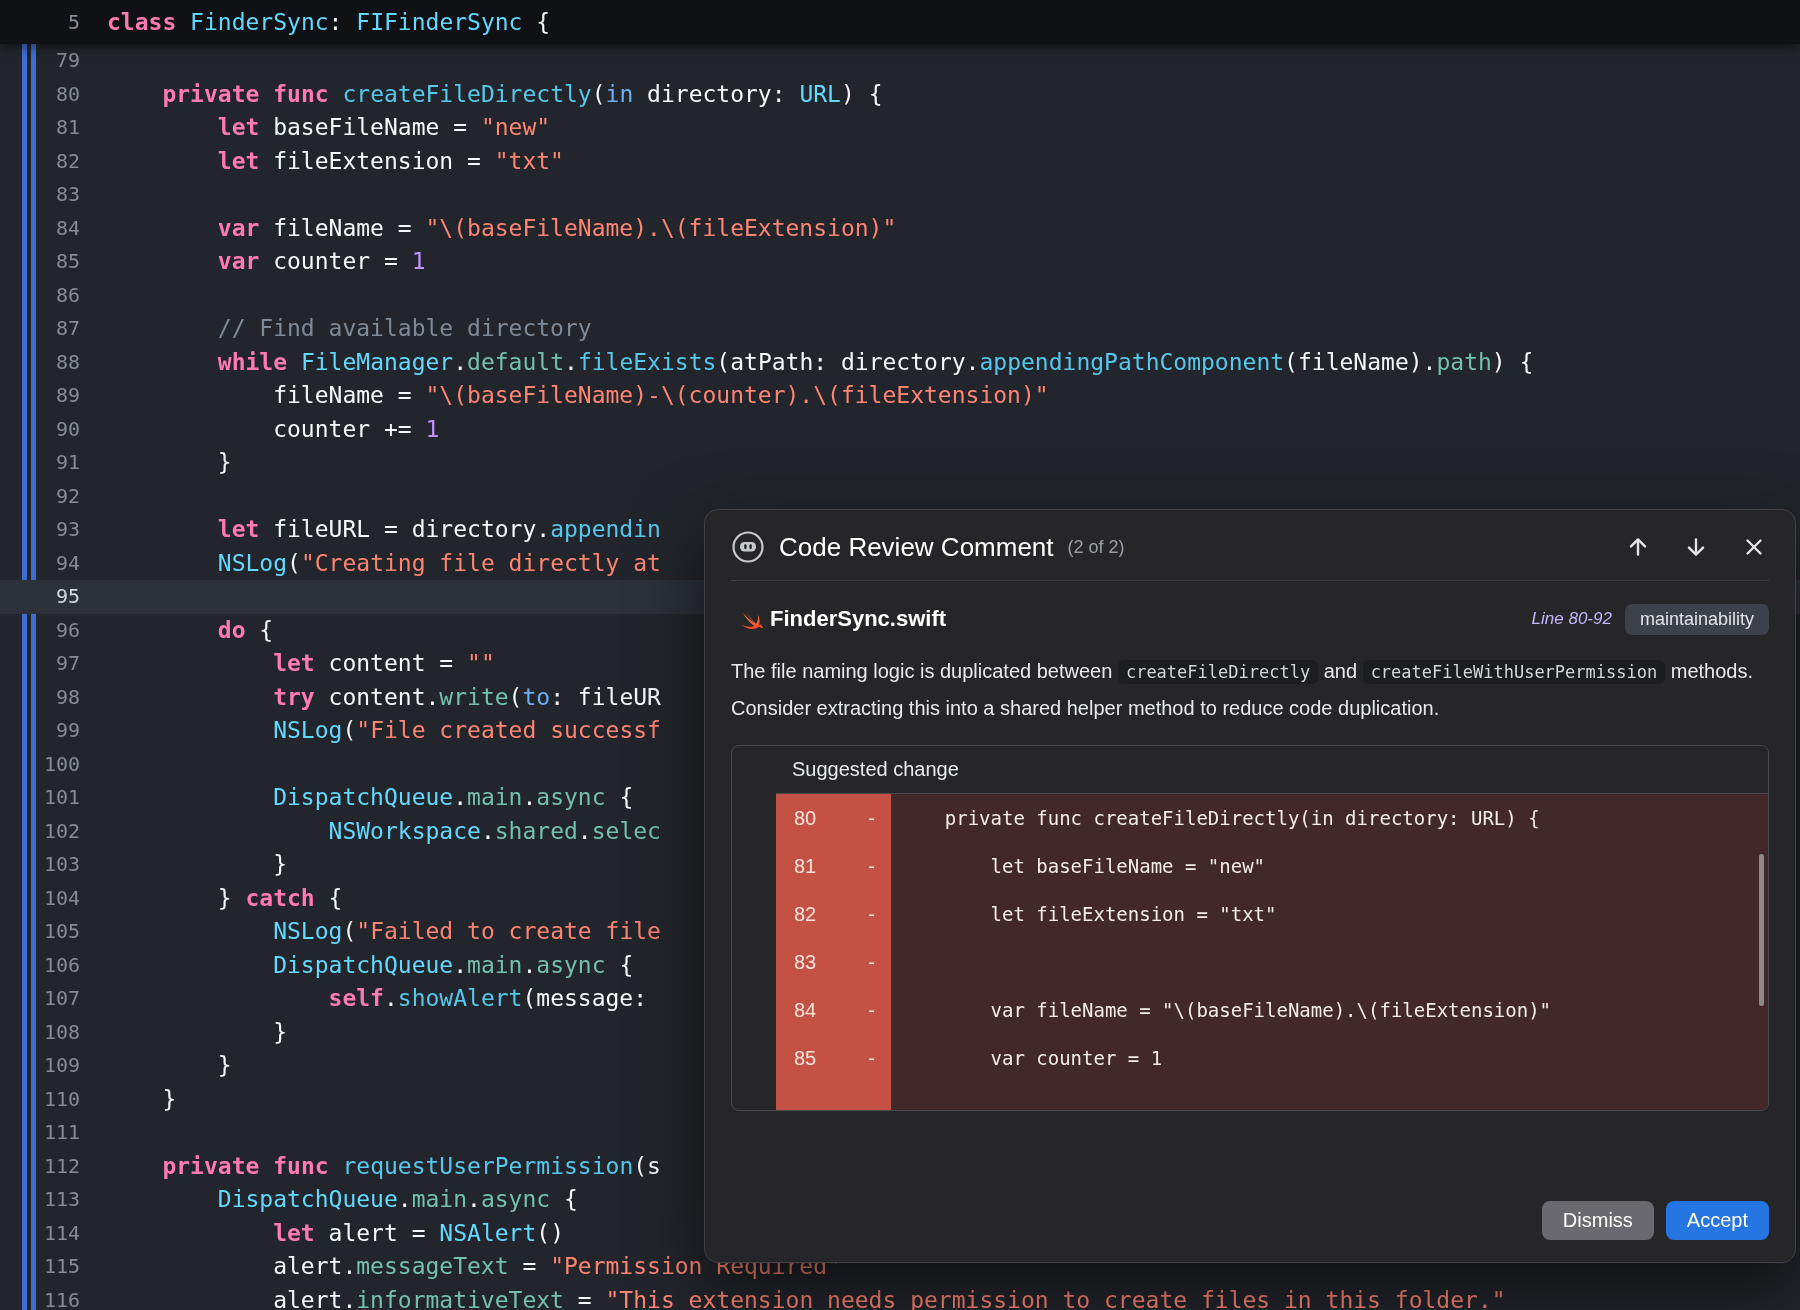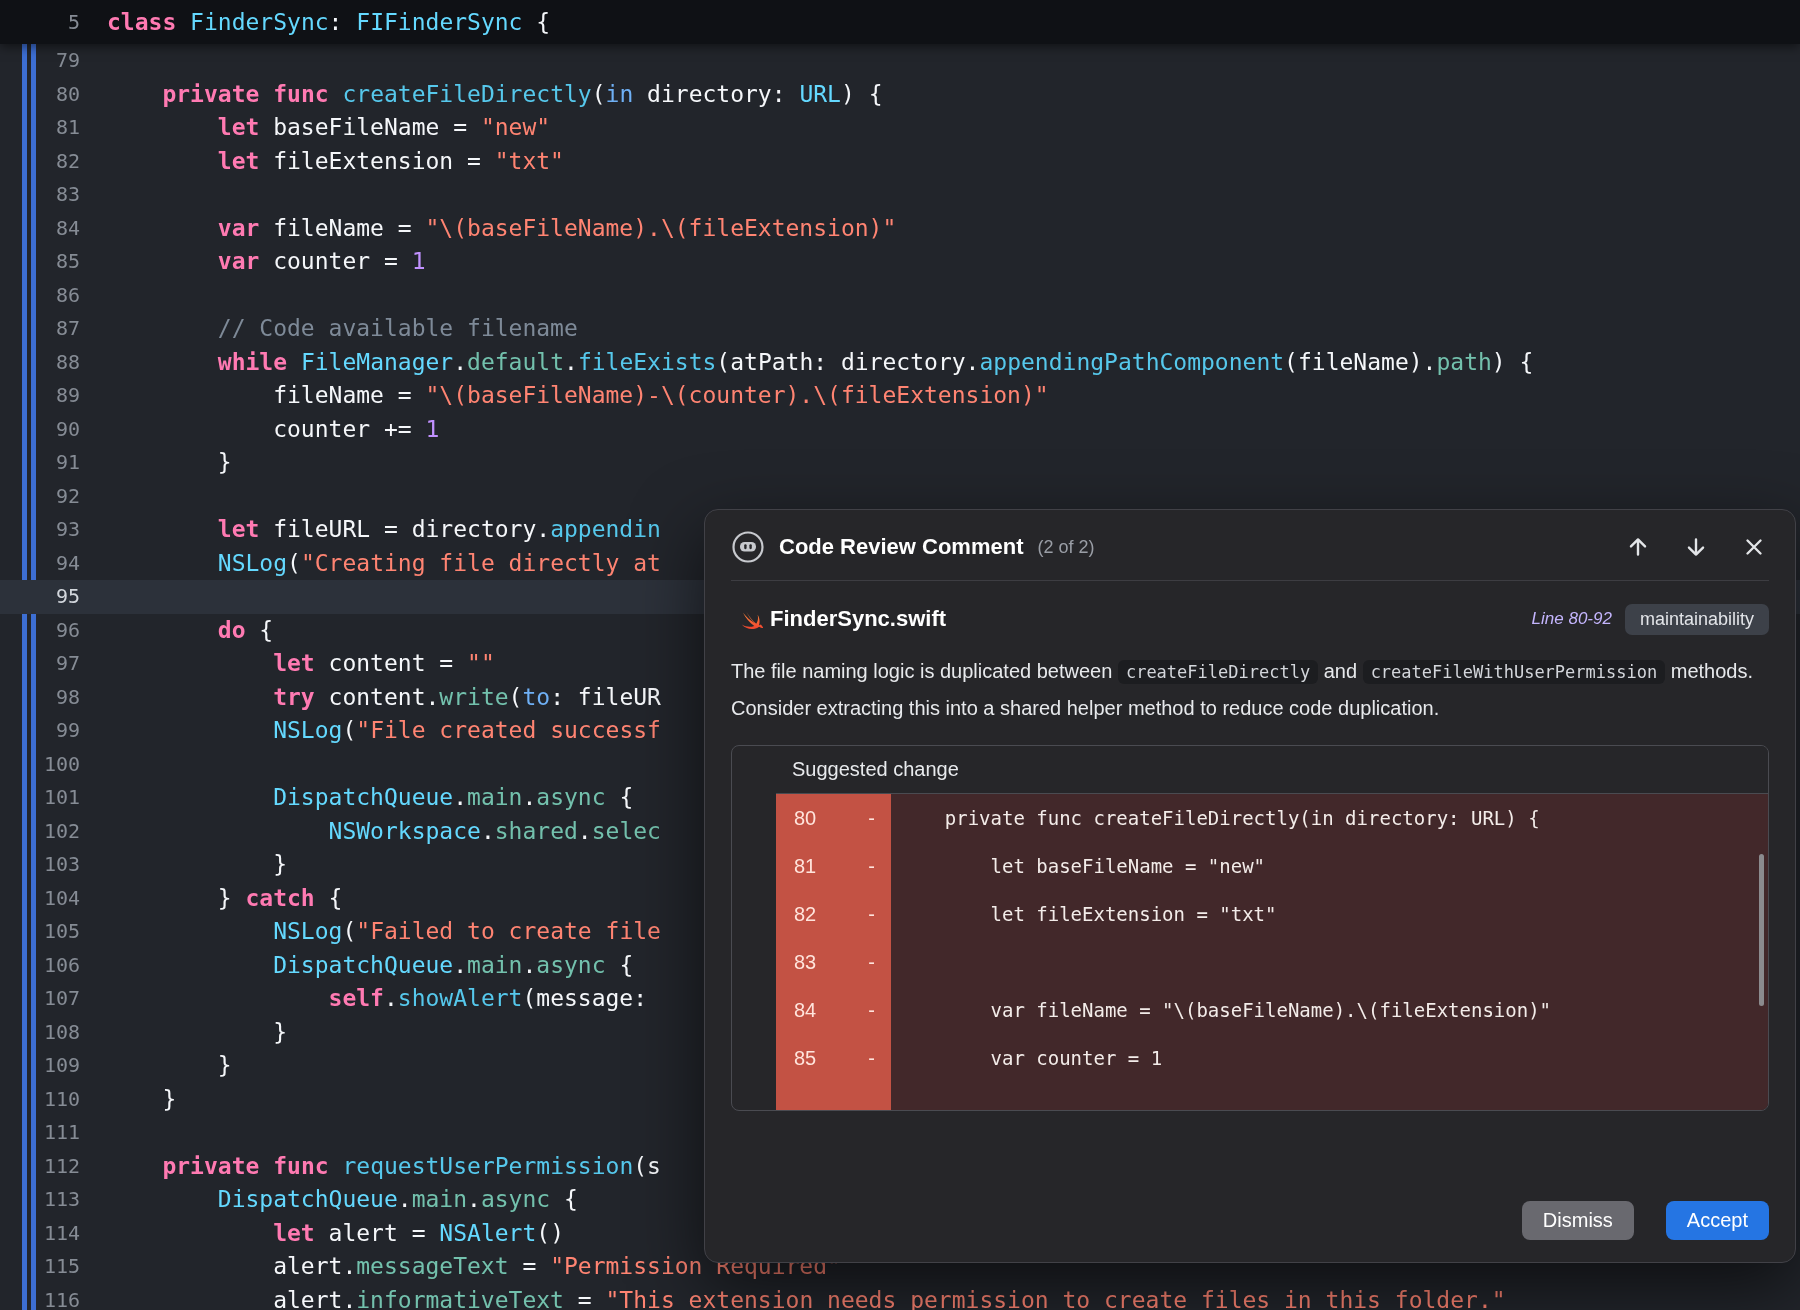--- a/index.html
+++ b/index.html
@@ -37,21 +37,21 @@
   .tk-cm{color:#7e8a98}
   .tk-bl{color:#6fb0f5}
   
   .dialog{
     position:absolute;left:704px;top:509px;width:1092px;height:754px;z-index:10;
     background:#262629;border:1px solid #414147;border-radius:14px;
     box-shadow:0 24px 70px rgba(0,0,0,.6);
     color:#e9eaec;display:flex;flex-direction:column;box-sizing:border-box;
   }
   .dlg-header{display:flex;align-items:center;gap:14px;padding:20px 26px 16px;}
-  .dlg-title{font-size:22px;font-weight:700;color:#ffffff;}
+  .dlg-title{font-size:26px;font-weight:400;color:#ffffff;}
   .dlg-counter{font-size:18px;color:#9a9ea6;}
   .dlg-nav{margin-left:auto;display:flex;gap:28px;align-items:center;}
   .icon-btn{background:none;border:none;padding:2px;cursor:pointer;display:flex;align-items:center;}
   .divider{border-top:1px solid #3d3d42;margin:0 26px;}
   .dlg-file-row{display:flex;align-items:center;gap:7px;padding:22px 26px 6px;}
   .file-name{font-size:22px;font-weight:700;color:#ffffff;}
   .line-range{margin-left:auto;font-size:17px;color:#c4b5fd;font-style:italic;}
   .badge{background:#3d4149;color:#e3e5e9;font-size:18px;padding:5px 15px;border-radius:7px;margin-left:6px;}
   .dlg-body{padding:12px 26px 0;font-size:20px;line-height:1.85;color:#e7e9ec;}
   .inline-code{
@@ -66,21 +66,21 @@
   .dgut{
     flex:0 0 115px;width:115px;box-sizing:border-box;background:#c35244;
     color:#ffe4dc;display:flex;justify-content:space-between;align-items:center;
     padding:0 16px 0 18px;font-size:20px;
   }
   .dcode{
     font-family:"DejaVu Sans Mono",monospace;font-size:19px;color:#f3ece9;
     white-space:pre;padding-left:8px;display:flex;align-items:center;
   }
   .diff-scrollbar{position:absolute;right:4px;top:60px;width:5px;height:152px;background:#8b8b8e;border-radius:3px;}
-  .dlg-actions{margin-top:auto;display:flex;justify-content:flex-end;gap:32px;padding:0 26px 22px;}
+  .dlg-actions{margin-top:auto;display:flex;justify-content:flex-end;gap:12px;padding:0 26px 22px;}
   .btn{
     font-size:20px;border:none;border-radius:8px;padding:8px 21px;color:#ffffff;
     cursor:pointer;font-family:"Liberation Sans",sans-serif;
   }
   .btn-dismiss{background:#69696f;}
   .btn-accept{background:#2575e3;}
 </style>
 </head>
 <body>
 
@@ -119,21 +119,21 @@
       <div class="cline">
         <span class="lnum">85</span>
         <span class="ltext"><span class="tk-pl">        </span><span class="tk-kw">var</span><span class="tk-pl"> counter = </span><span class="tk-num">1</span></span>
       </div>
       <div class="cline">
         <span class="lnum">86</span>
         <span class="ltext"></span>
       </div>
       <div class="cline">
         <span class="lnum">87</span>
-        <span class="ltext"><span class="tk-pl">        </span><span class="tk-cm">// Code available filename</span></span>
+        <span class="ltext"><span class="tk-pl">        </span><span class="tk-cm">// Find available directory</span></span>
       </div>
       <div class="cline">
         <span class="lnum">88</span>
         <span class="ltext"><span class="tk-pl">        </span><span class="tk-kw">while</span><span class="tk-pl"> </span><span class="tk-ty">FileManager</span><span class="tk-pl">.</span><span class="tk-pr">default</span><span class="tk-pl">.</span><span class="tk-fn">fileExists</span><span class="tk-pl">(atPath: directory.</span><span class="tk-fn">appendingPathComponent</span><span class="tk-pl">(fileName).</span><span class="tk-pr">path</span><span class="tk-pl">) {</span></span>
       </div>
       <div class="cline">
         <span class="lnum">89</span>
         <span class="ltext"><span class="tk-pl">            fileName = </span><span class="tk-str">"\(baseFileName)-\(counter).\(fileExtension)"</span></span>
       </div>
       <div class="cline">

